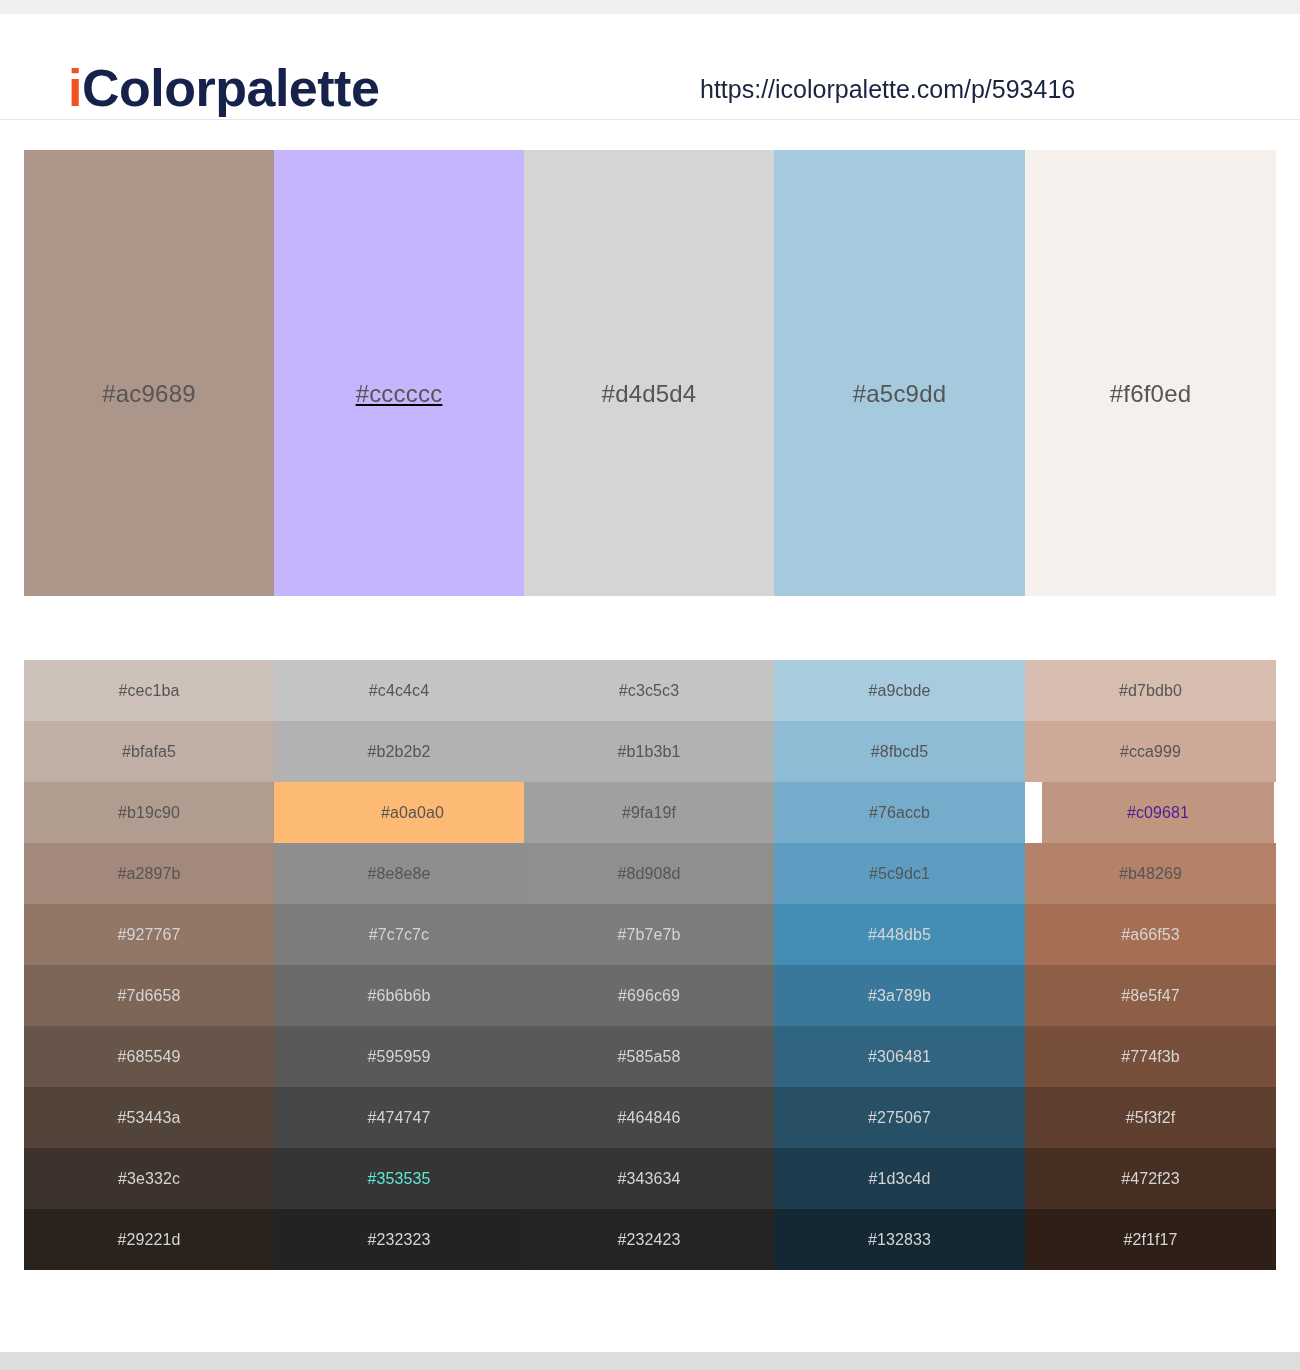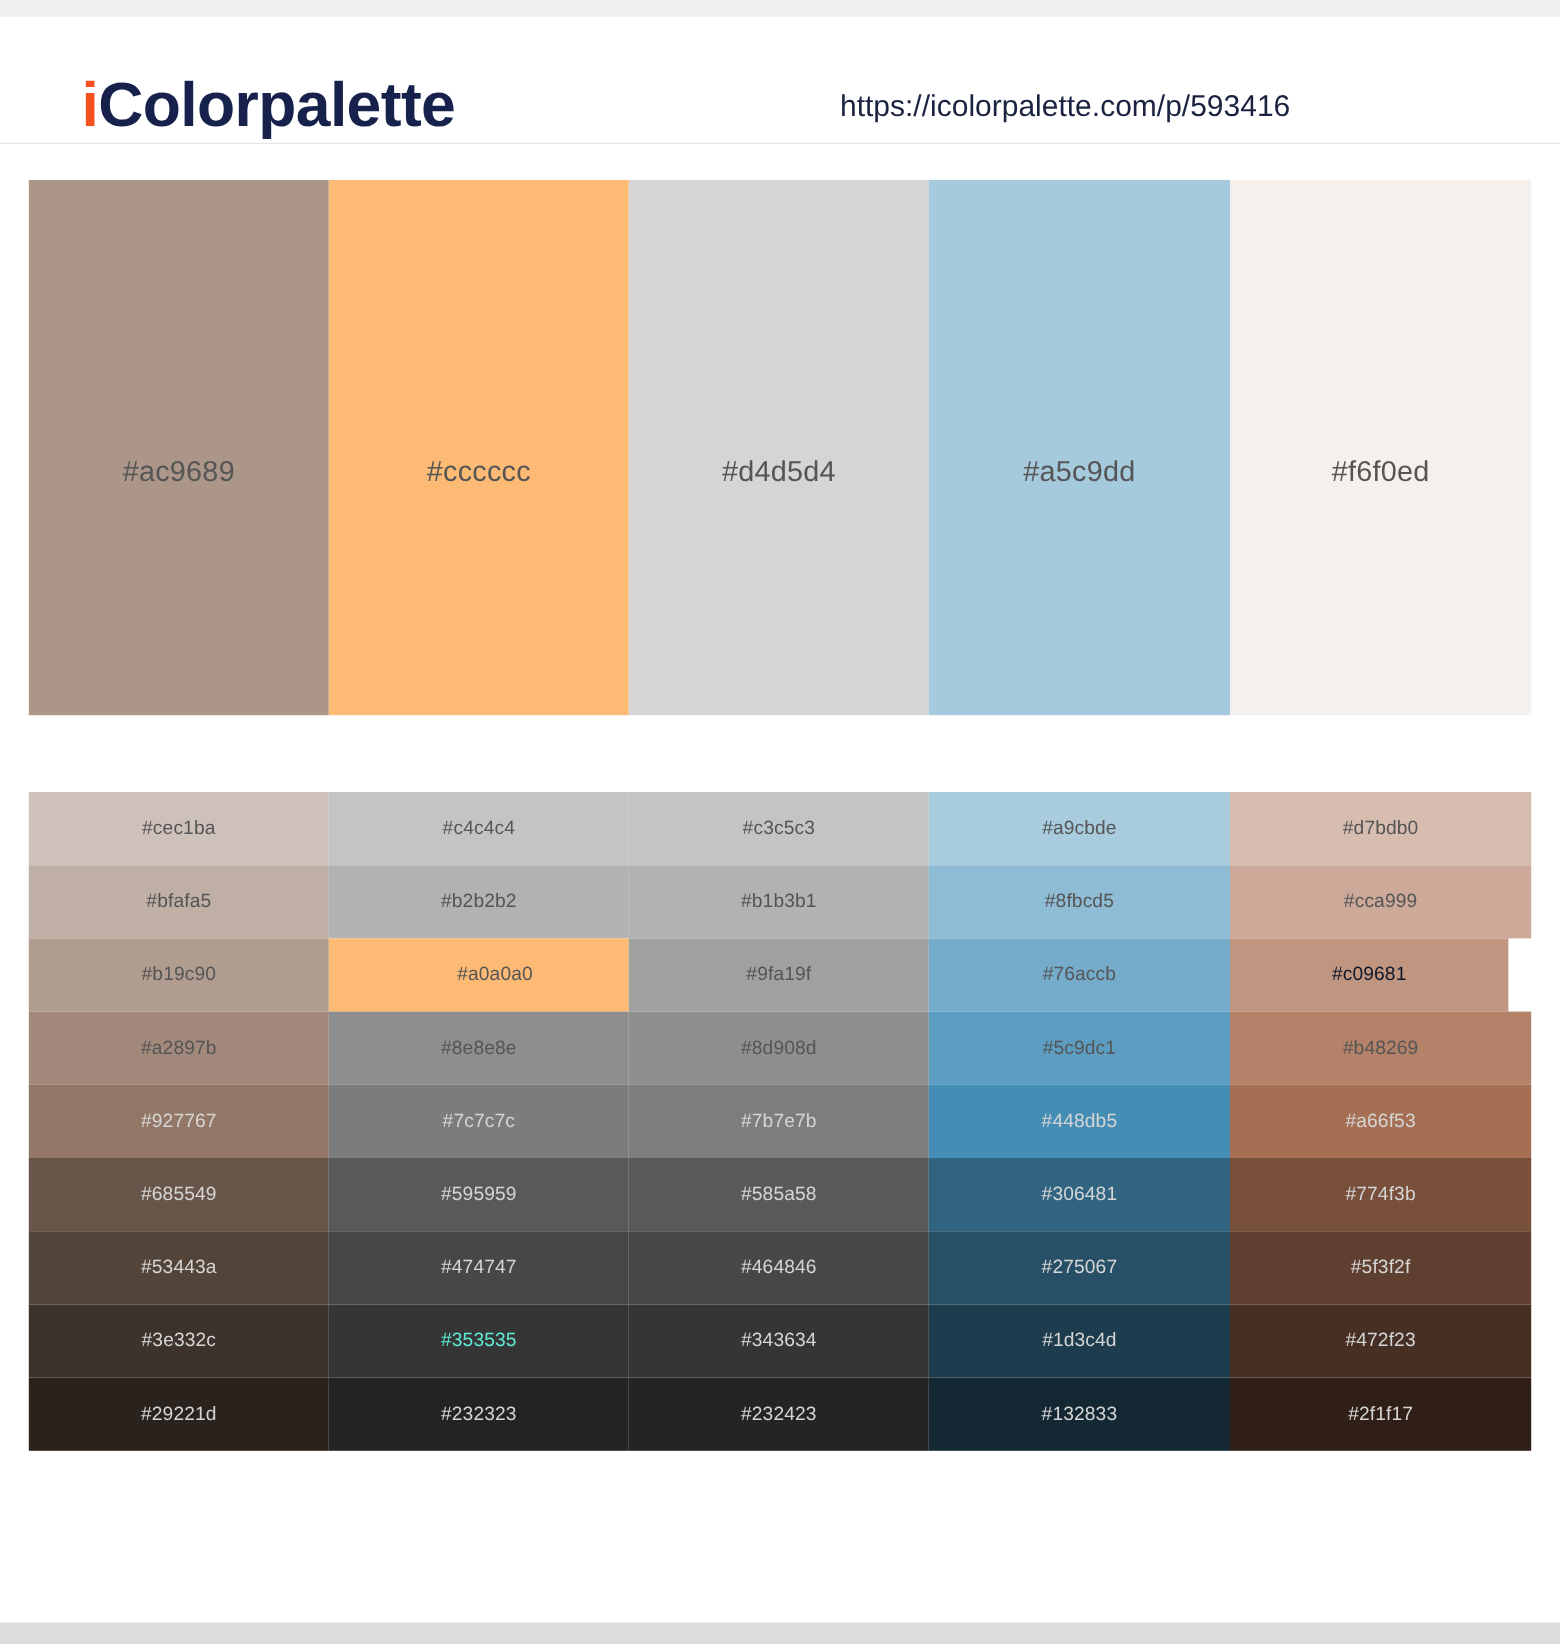--- a/index.html
+++ b/index.html
@@ -98,21 +98,21 @@
 
   <div class="header">
     <div class="logo"><span class="logo-i">i</span><span class="logo-rest">Colorpalette</span></div>
     <div class="header-url">https://icolorpalette.com/p/593416</div>
   </div>
 
   <div class="main-swatches">
       <div class="main-swatch" style="background: rgb(172, 150, 137); width: 250px;">
         <span class="hex" style="color: rgb(85, 85, 85);">#ac9689</span>
       </div>
-      <div class="main-swatch" style="background: #fdba74; width: 250px;">
+      <div class="main-swatch" style="background: #c4b5fd; width: 250px; text-decoration: underline;">
         <span class="hex" style="color: rgb(85, 85, 85);">#cccccc</span>
       </div>
       <div class="main-swatch" style="background: rgb(212, 213, 212); width: 250px;">
         <span class="hex" style="color: rgb(85, 85, 85);">#d4d5d4</span>
       </div>
       <div class="main-swatch" style="background: rgb(165, 201, 221); width: 251px;">
         <span class="hex" style="color: rgb(85, 85, 85);">#a5c9dd</span>
       </div>
       <div class="main-swatch" style="background: rgb(246, 240, 237); width: 251px;">
         <span class="hex" style="color: rgb(85, 85, 85);">#f6f0ed</span>
@@ -132,35 +132,42 @@
         <div class="shade-cell" style="background: rgb(178, 178, 178); color: rgb(85, 85, 85); width: 250px;">#b2b2b2</div>
         <div class="shade-cell" style="background: rgb(177, 179, 177); color: rgb(85, 85, 85); width: 250px;">#b1b3b1</div>
         <div class="shade-cell" style="background: rgb(143, 188, 213); color: rgb(85, 85, 85); width: 251px;">#8fbcd5</div>
         <div class="shade-cell" style="background: rgb(204, 169, 153); color: rgb(85, 85, 85); width: 251px;">#cca999</div>
       </div>
       <div class="shade-row">
         <div class="shade-cell" style="background: rgb(177, 156, 144); color: rgb(85, 85, 85); width: 250px;">#b19c90</div>
         <div class="shade-cell" style="background: #fdba74; color: rgb(85, 85, 85); width: 250px; padding-left: 27px;">#a0a0a0</div>
         <div class="shade-cell" style="background: rgb(159, 161, 159); color: rgb(85, 85, 85); width: 250px;">#9fa19f</div>
         <div class="shade-cell" style="background: rgb(118, 172, 203); color: rgb(85, 85, 85); width: 251px;">#76accb</div>
-        <div class="shade-cell" style="background: rgb(192, 150, 129); color: #0f172a; width: 232px;">#c09681</div>
+        <div class="shade-cell" style="background: rgb(192, 150, 129); color: #4c1d95; width: 232px; margin-left: 17px;">#c09681</div>
       </div>
       <div class="shade-row">
         <div class="shade-cell" style="background: rgb(162, 137, 123); color: rgb(85, 85, 85); width: 250px;">#a2897b</div>
         <div class="shade-cell" style="background: rgb(142, 142, 142); color: rgb(85, 85, 85); width: 250px;">#8e8e8e</div>
         <div class="shade-cell" style="background: rgb(141, 144, 141); color: rgb(85, 85, 85); width: 250px;">#8d908d</div>
         <div class="shade-cell" style="background: rgb(92, 157, 193); color: rgb(85, 85, 85); width: 251px;">#5c9dc1</div>
         <div class="shade-cell" style="background: rgb(180, 130, 105); color: rgb(85, 85, 85); width: 251px;">#b48269</div>
       </div>
       <div class="shade-row">
         <div class="shade-cell" style="background: rgb(146, 119, 103); color: rgb(213, 213, 213); width: 250px;">#927767</div>
         <div class="shade-cell" style="background: rgb(124, 124, 124); color: rgb(213, 213, 213); width: 250px;">#7c7c7c</div>
         <div class="shade-cell" style="background: rgb(123, 126, 123); color: rgb(213, 213, 213); width: 250px;">#7b7e7b</div>
         <div class="shade-cell" style="background: rgb(68, 141, 181); color: rgb(213, 213, 213); width: 251px;">#448db5</div>
         <div class="shade-cell" style="background: rgb(166, 111, 83); color: rgb(213, 213, 213); width: 251px;">#a66f53</div>
+      </div>
+      <div class="shade-row">
+        <div class="shade-cell" style="background: rgb(125, 102, 88); color: rgb(213, 213, 213); width: 250px;">#7d6658</div>
+        <div class="shade-cell" style="background: rgb(107, 107, 107); color: rgb(213, 213, 213); width: 250px;">#6b6b6b</div>
+        <div class="shade-cell" style="background: rgb(105, 108, 105); color: rgb(213, 213, 213); width: 250px;">#696c69</div>
+        <div class="shade-cell" style="background: rgb(58, 120, 155); color: rgb(213, 213, 213); width: 251px;">#3a789b</div>
+        <div class="shade-cell" style="background: rgb(142, 95, 71); color: rgb(213, 213, 213); width: 251px;">#8e5f47</div>
       </div>
       <div class="shade-row">
         <div class="shade-cell" style="background: rgb(104, 85, 73); color: rgb(213, 213, 213); width: 250px;">#685549</div>
         <div class="shade-cell" style="background: rgb(89, 89, 89); color: rgb(213, 213, 213); width: 250px;">#595959</div>
         <div class="shade-cell" style="background: rgb(88, 90, 88); color: rgb(213, 213, 213); width: 250px;">#585a58</div>
         <div class="shade-cell" style="background: rgb(48, 100, 129); color: rgb(213, 213, 213); width: 251px;">#306481</div>
         <div class="shade-cell" style="background: rgb(119, 79, 59); color: rgb(213, 213, 213); width: 251px;">#774f3b</div>
       </div>
       <div class="shade-row">
         <div class="shade-cell" style="background: rgb(83, 68, 58); color: rgb(213, 213, 213); width: 250px;">#53443a</div>

